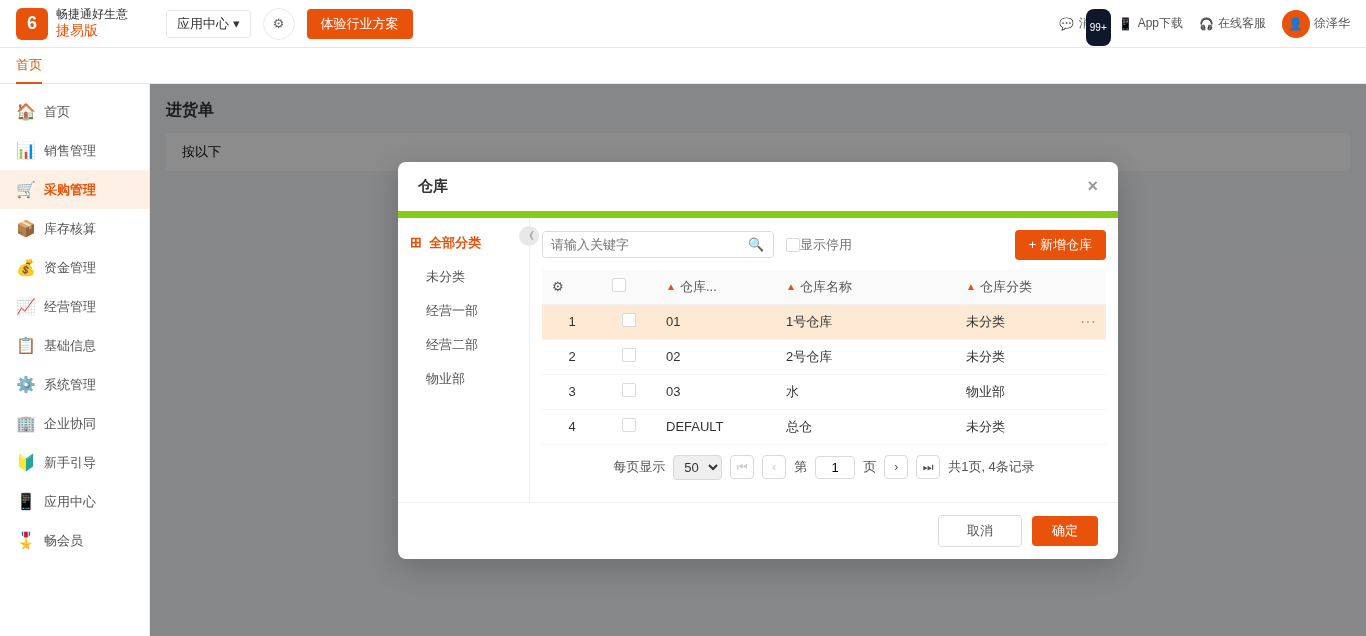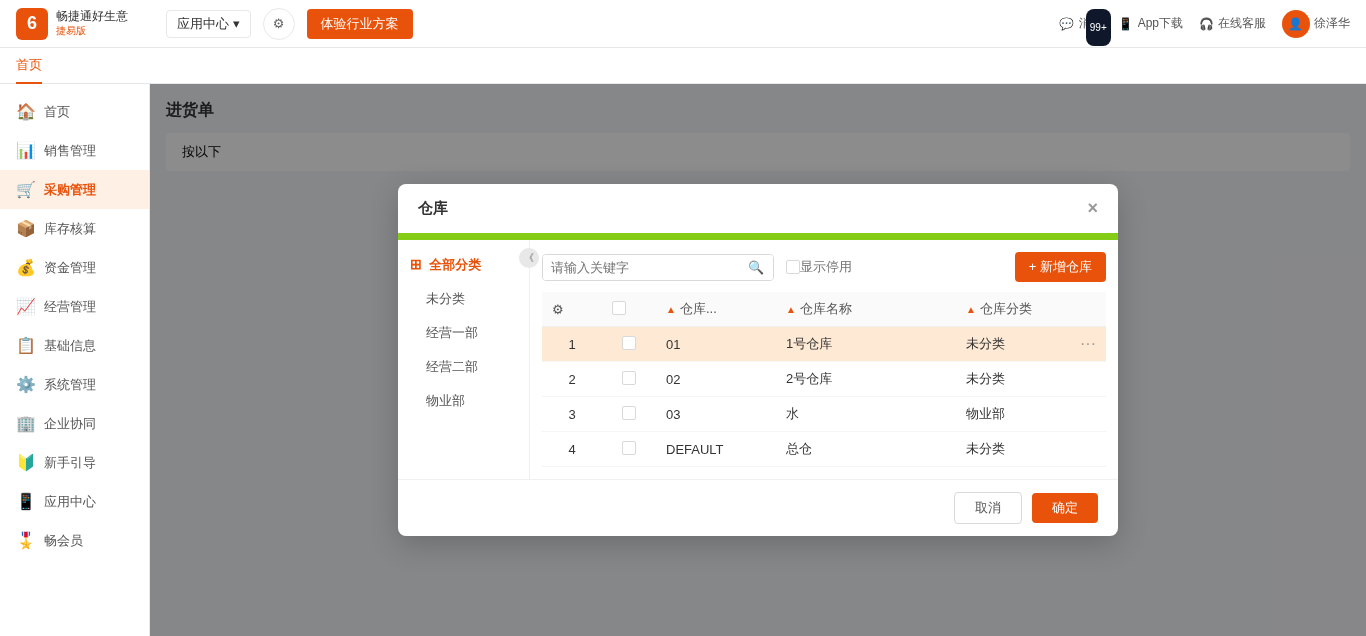--- a/index.html
+++ b/index.html
@@ -23,21 +23,21 @@
     }
     .logo-icon {
       width: 32px; height: 32px;
       background: #e8520a;
       border-radius: 6px;
       display: flex; align-items: center; justify-content: center;
       color: #fff; font-size: 18px; font-weight: bold;
       margin-right: 8px;
     }
     .logo-text { font-size: 12px; color: #333; line-height: 1.3; }
-    .logo-sub { font-size: 10px; color: #e8520a; font-family: Liberation Serif, serif; }
+    .logo-sub { font-size: 14px; color: #e8520a; font-family: Liberation Serif, serif; }
 
     .header-center {
       flex: 1;
       display: flex;
       align-items: center;
       gap: 12px;
     }
     .store-selector {
       display: flex; align-items: center; gap: 4px;
       border: 1px solid #e8e8e8; border-radius: 4px;
@@ -264,21 +264,21 @@
     }
 
     
     .modal-footer {
       padding: 12px 20px;
       border-top: 1px solid #f0f0f0;
       display: flex; align-items: center; justify-content: flex-end;
       gap: 10px;
     }
     .cancel-btn {
-      padding: 6px 20px; border: 1px solid #d9d9d9; border-radius: 4px;
+      padding: 6px 28px; border: 1px solid #d9d9d9; border-radius: 4px;
       background: #fff; color: #555; cursor: pointer; font-size: 13px;
     }
     .confirm-btn {
       padding: 6px 20px; border: none; border-radius: 4px;
       background: #e8520a; color: #fff; cursor: pointer; font-size: 13px;
     }
   </style>
 </head>
 <body>
 
@@ -487,20 +487,34 @@
                   <td class="col-check">
                     <span class="row-checkbox"></span>
                   </td>
                   <td>DEFAULT</td>
                   <td>总仓</td>
                   <td>未分类</td>
                 </tr>
               </tbody>
             </table>
 
+            <div class="pagination">
+              <span>每页显示</span>
+              <select class="page-select">
+                <option>50</option>
+              </select>
+              <div class="page-btn disabled">⏮</div>
+              <div class="page-btn disabled">‹</div>
+              <span>第</span>
+              <input class="page-input" type="text" value="1" style="">
+              <span>页</span>
+              <div class="page-btn">›</div>
+              <div class="page-btn">⏭</div>
+              <span>共1页, 4条记录</span>
+            </div>
           </div>
         </div>
 
         <div class="modal-footer">
           <button class="cancel-btn">取消</button>
           <button class="confirm-btn">确定</button>
         </div>
 
       </div>
     </div>

